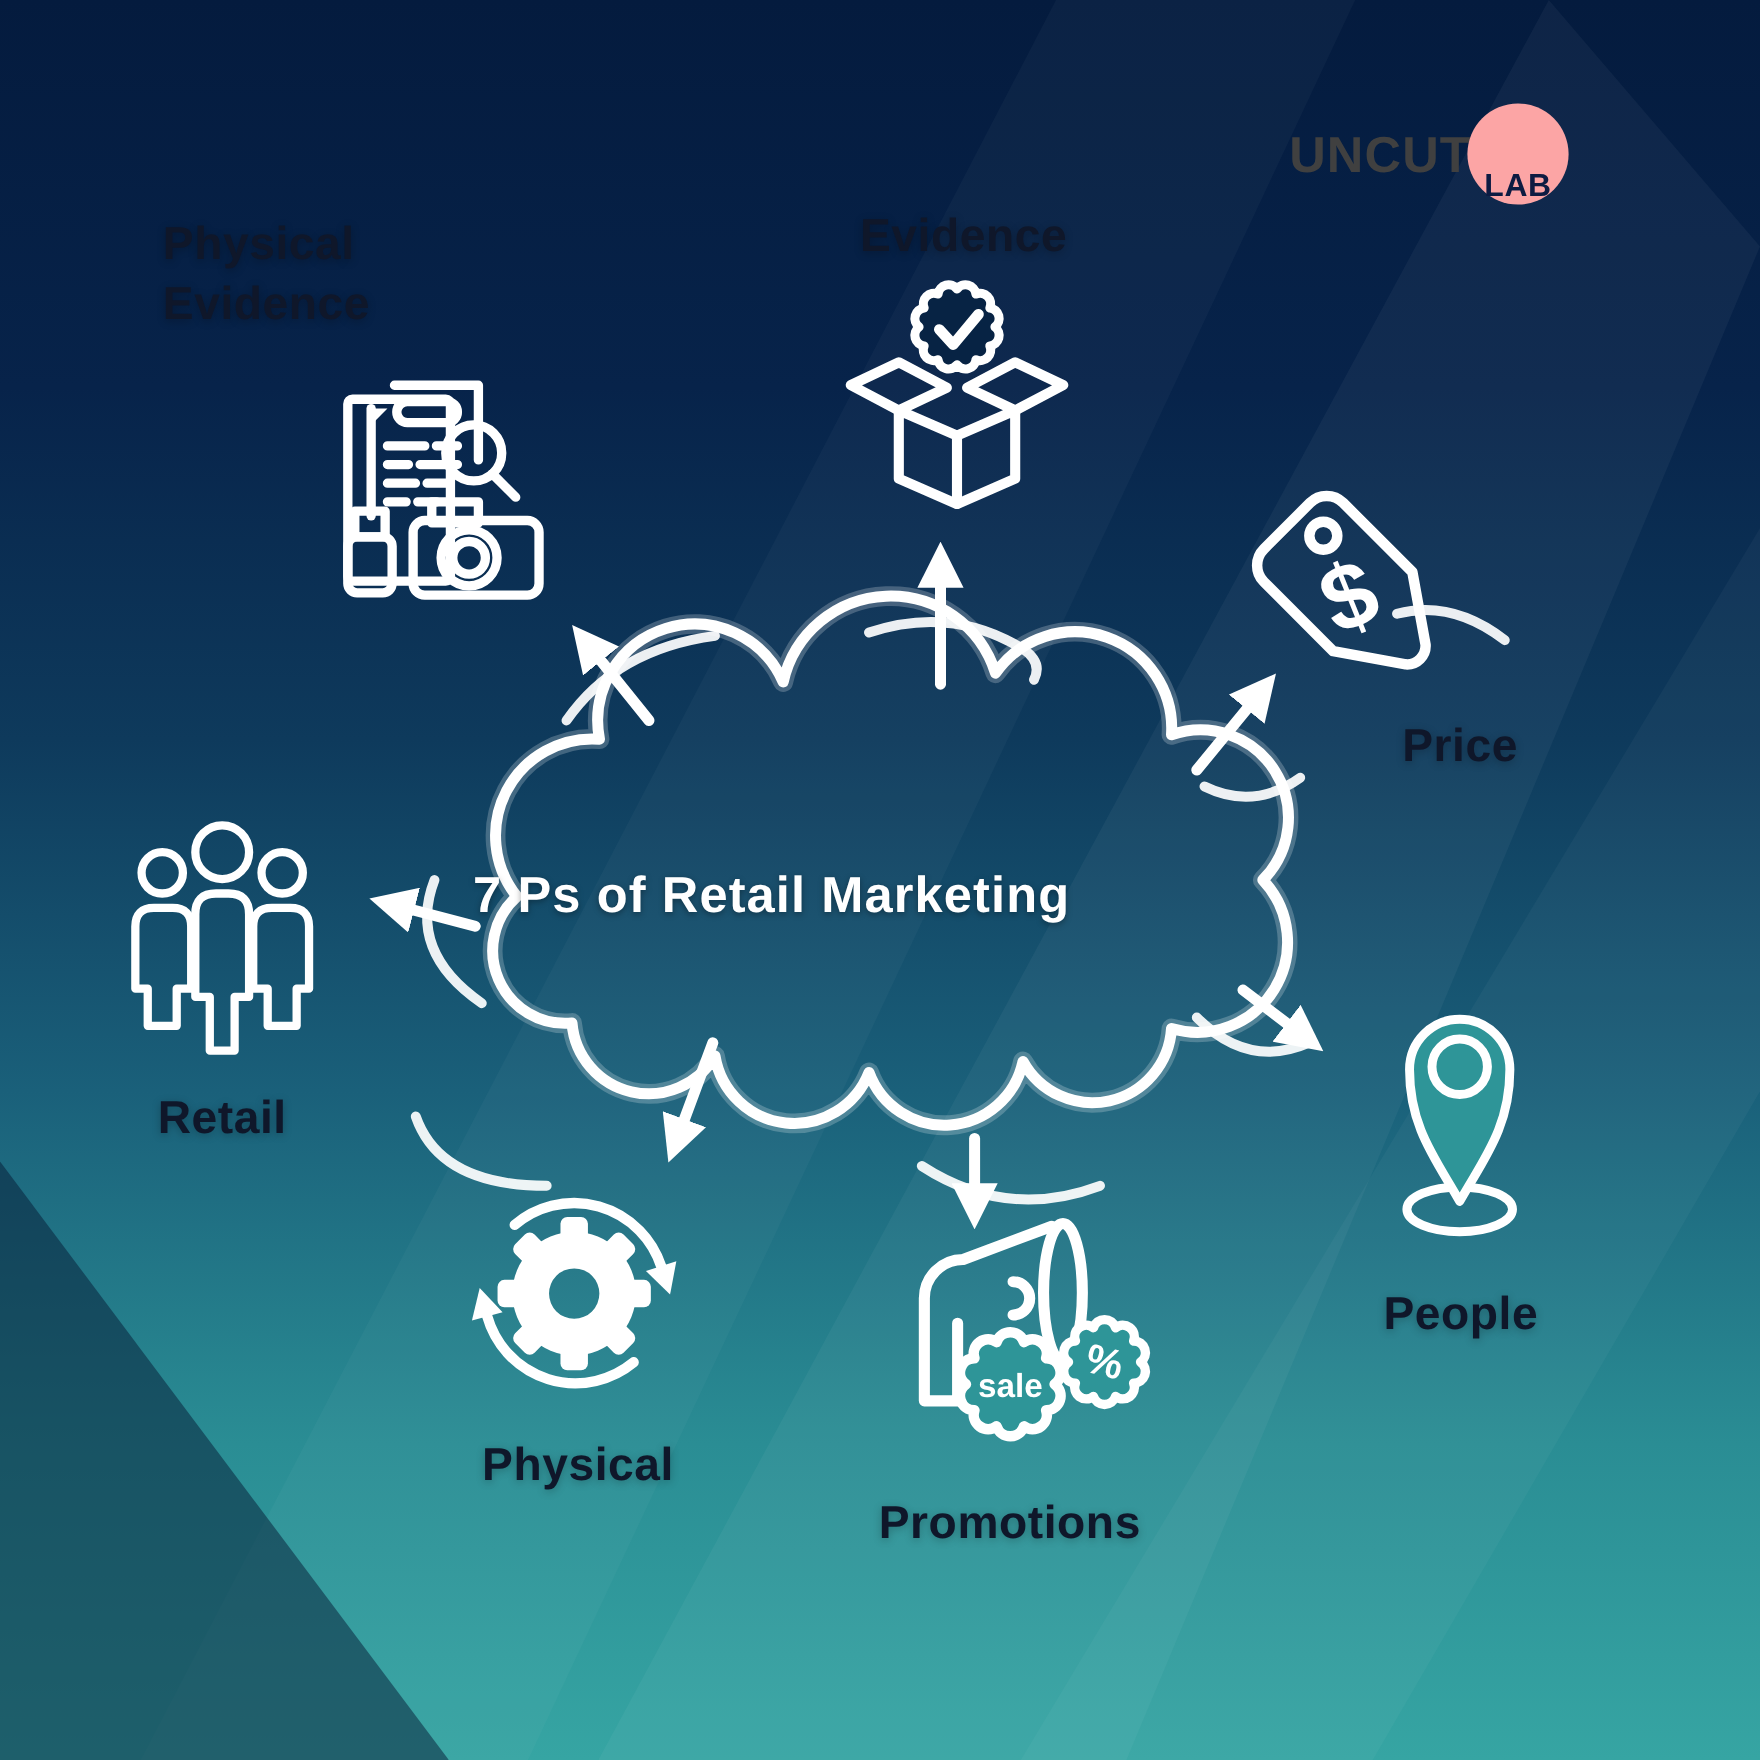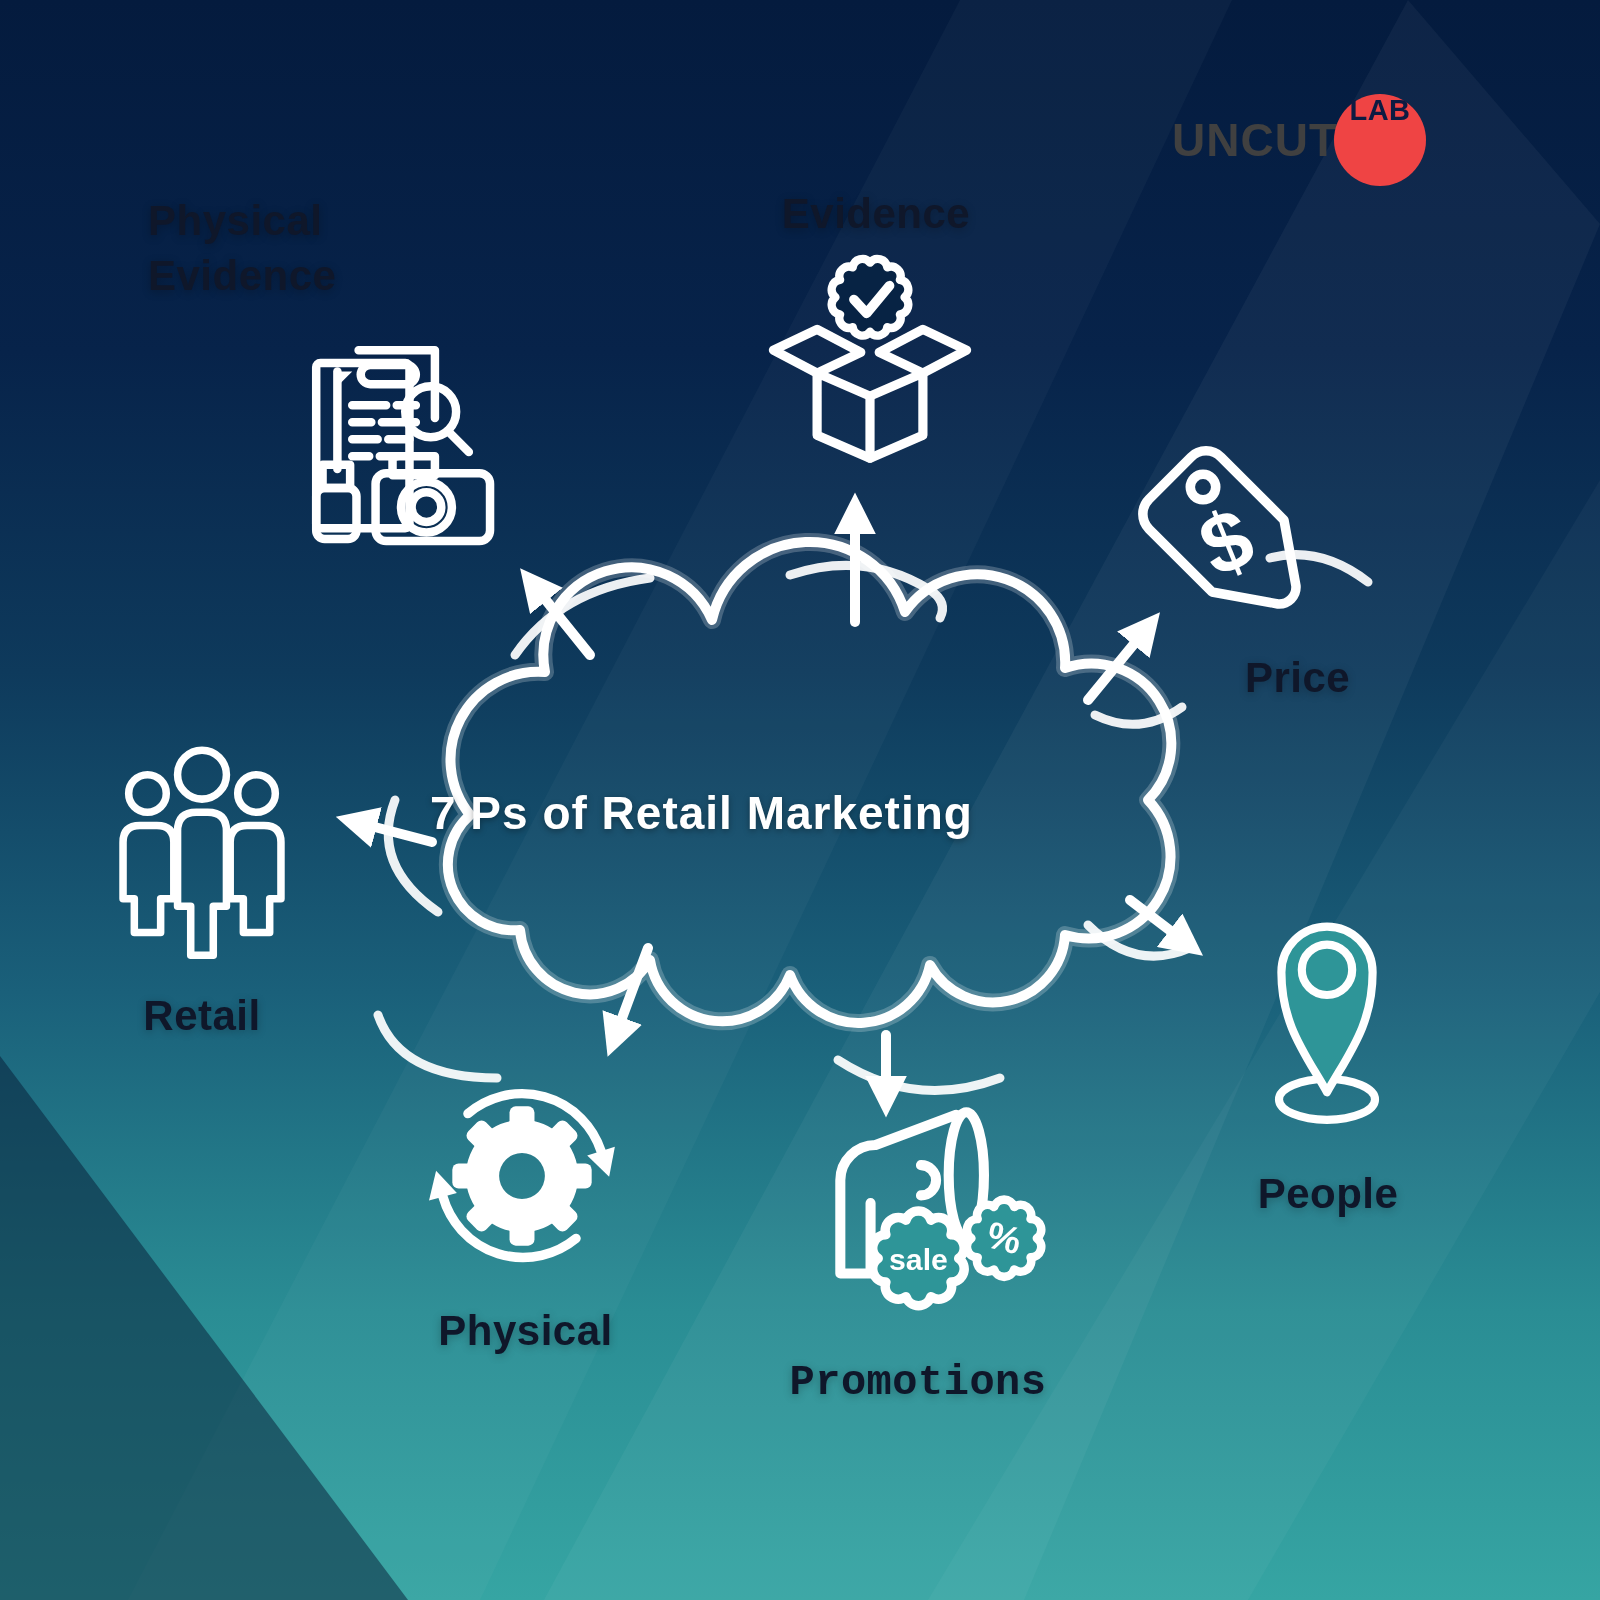--- a/index.html
+++ b/index.html
@@ -27,22 +27,22 @@
     letter-spacing:1px;text-shadow:0 2px 6px rgba(0,0,0,0.35);
   }
   .logo{
     position:absolute;z-index:4;left:1172px;top:92px;height:96px;
     display:flex;align-items:center;
   }
   .logo-text{
     color:#404040;font-weight:800;font-size:46px;letter-spacing:1px;
   }
   .logo-circle{
-    width:92px;height:92px;border-radius:50%;background:#ef4444;
-    display:flex;align-items:flex-start;justify-content:center;margin-left:-4px;
+    width:92px;height:92px;border-radius:50%;background:#fca5a5;
+    display:flex;align-items:flex-end;justify-content:center;margin-left:-4px;
   }
   .logo-badge{color:#0d1b42;font-weight:800;font-size:29px;letter-spacing:0.5px;}
 </style>
 </head>
 <body>
 
 <div class="ray ray-c"></div>
 <div class="ray ray-a"></div>
 <div class="ray ray-b"></div>
 <div class="ray wedge-dark"></div>
@@ -166,25 +166,25 @@
   <circle cx="79" cy="32" r="10"></circle>
   <path d="M65,88 V58 Q65,49 74,49 H83 Q92,49 92,58 V88 H86 V106 H72 V88 Z"></path>
   <circle cx="50" cy="22" r="13"></circle>
   <path d="M37,92 V52 Q37,42 47,42 H53 Q63,42 63,52 V92 H56 V118 H44 V92 Z"></path>
 </svg>
 
 <div class="label" style="left:148px;top:193px;width:250px;">Physical Evidence</div>
 
 <div class="label center-text" style="left:716px;top:186px;width:320px;">Evidence</div>
 
-<div class="label center-text" style="left:1215px;top:650px;width:165px;">Price</div>
+<div class="label center-text" style="left:1215px;top:650px;width:165px;text-align:right;">Price</div>
 
 <div class="label center-text" style="left:1238px;top:1166px;width:180px;">People</div>
 
-<div class="label center-text" style="left:768px;top:1356px;width:300px;font-family:Liberation Mono, monospace;">Promotions</div>
+<div class="label center-text" style="left:768px;top:1356px;width:300px;">Promotions</div>
 
 <div class="label center-text" style="left:428px;top:1303px;width:195px;">Physical</div>
 
 <div class="label center-text" style="left:108px;top:988px;width:188px;">Retail</div>
 
 <div class="cloud-title">7 Ps of Retail Marketing</div>
 
 <div class="logo">
   <span class="logo-text">UNCUT</span>
   <span class="logo-circle">

